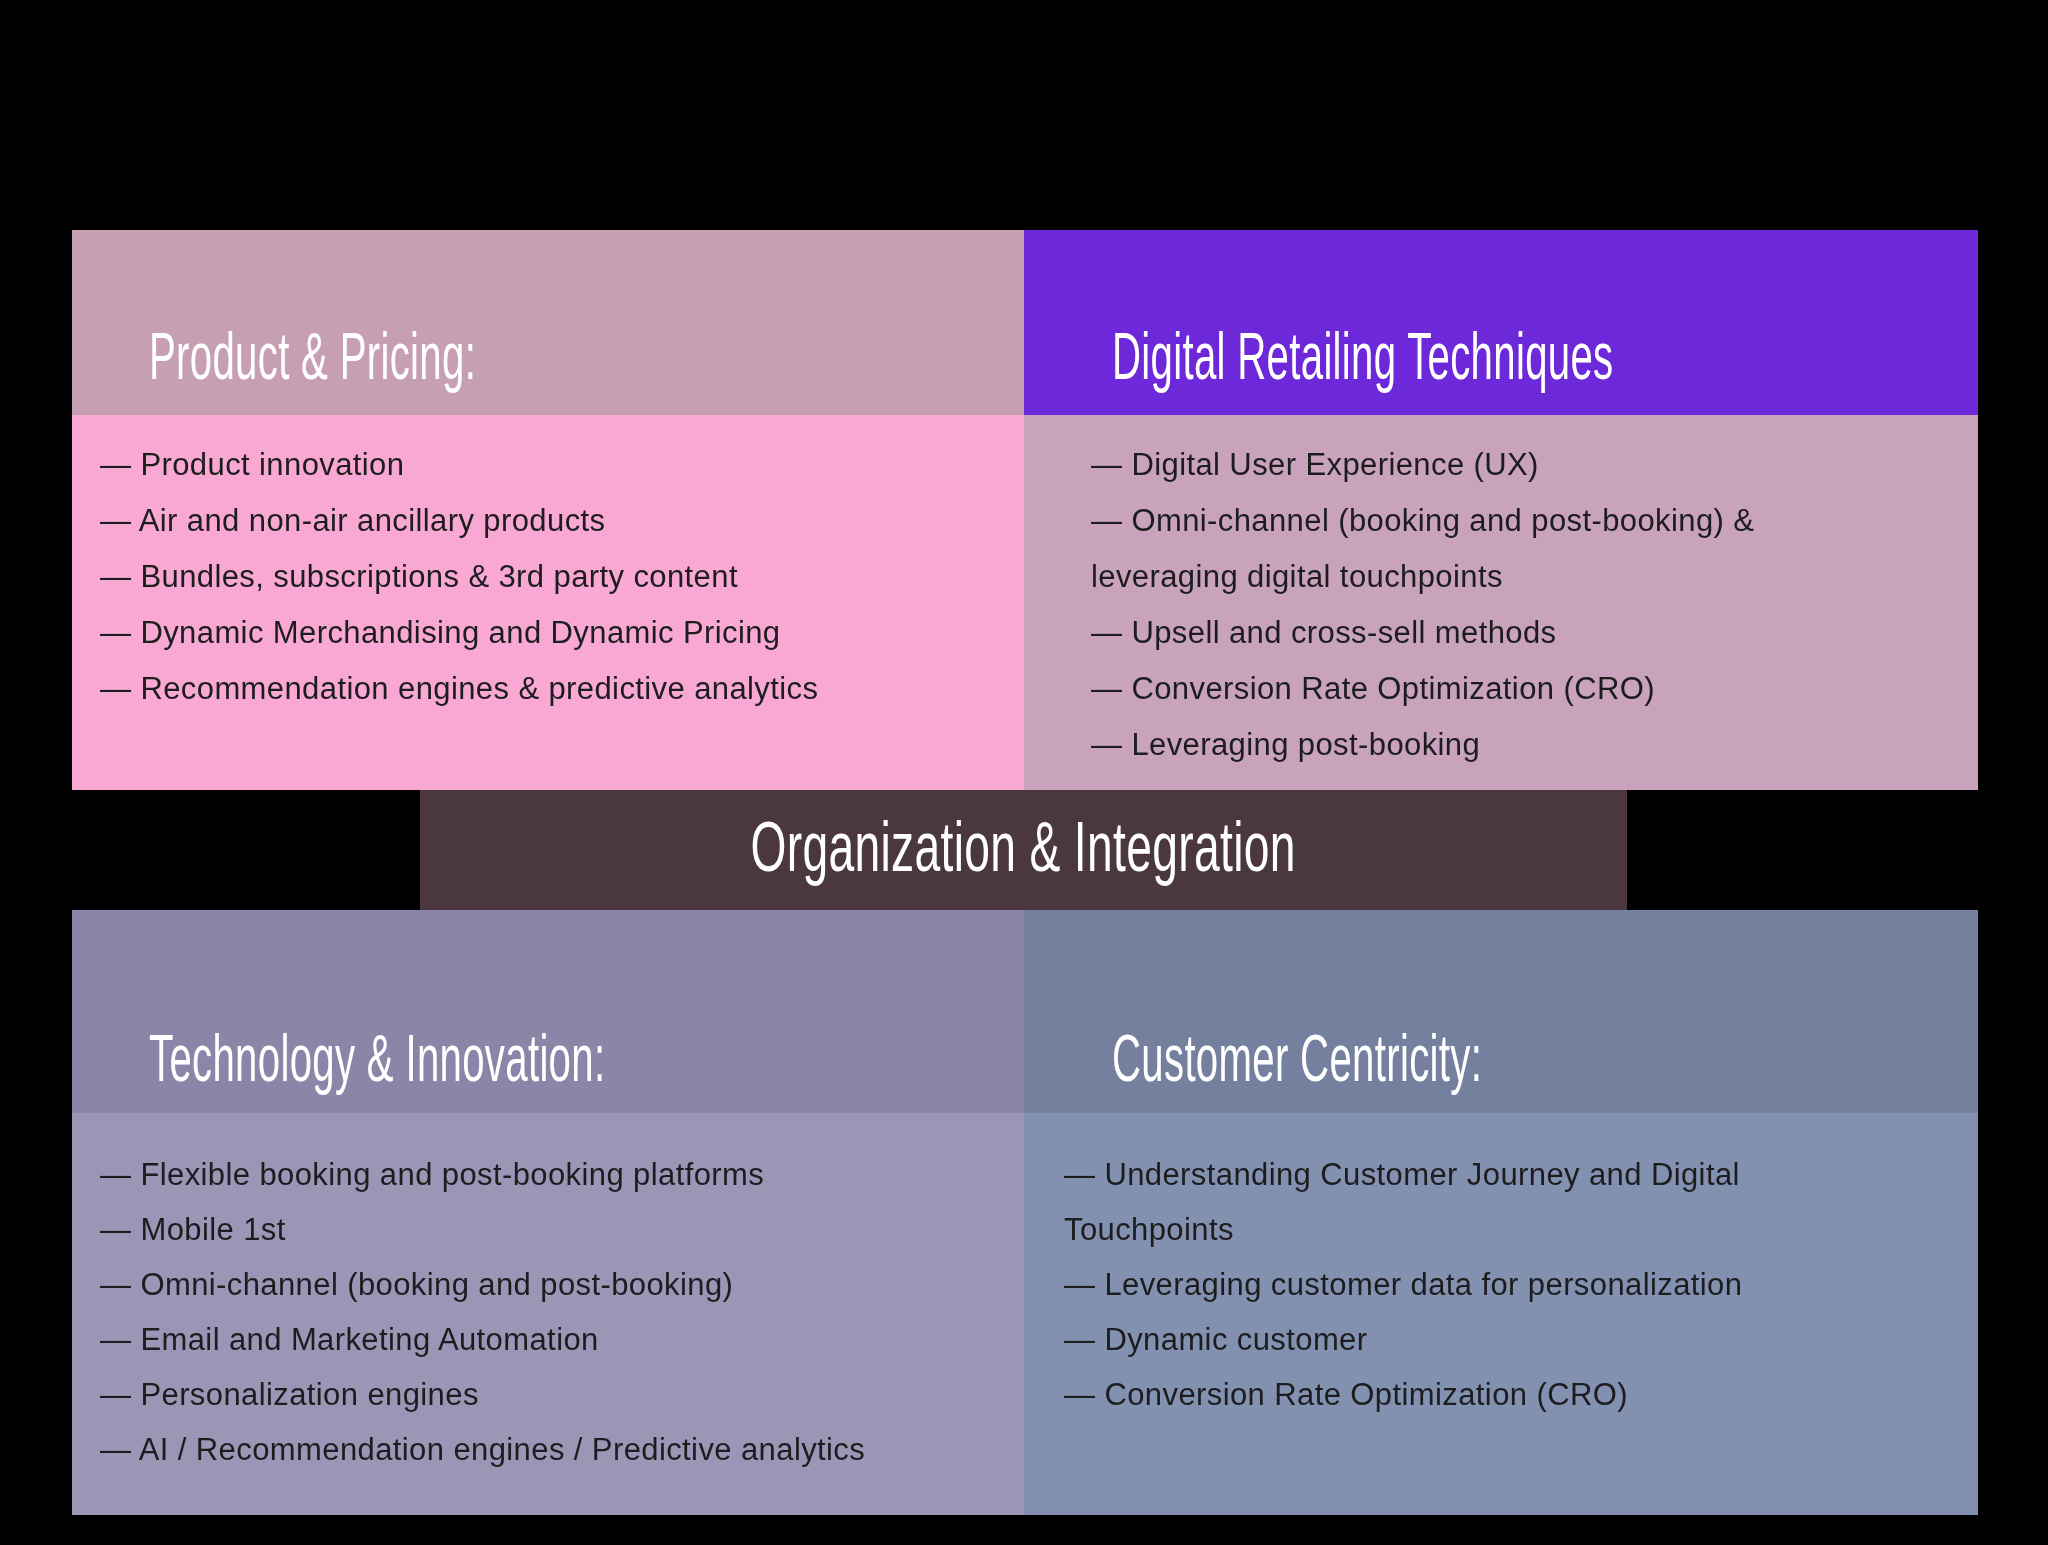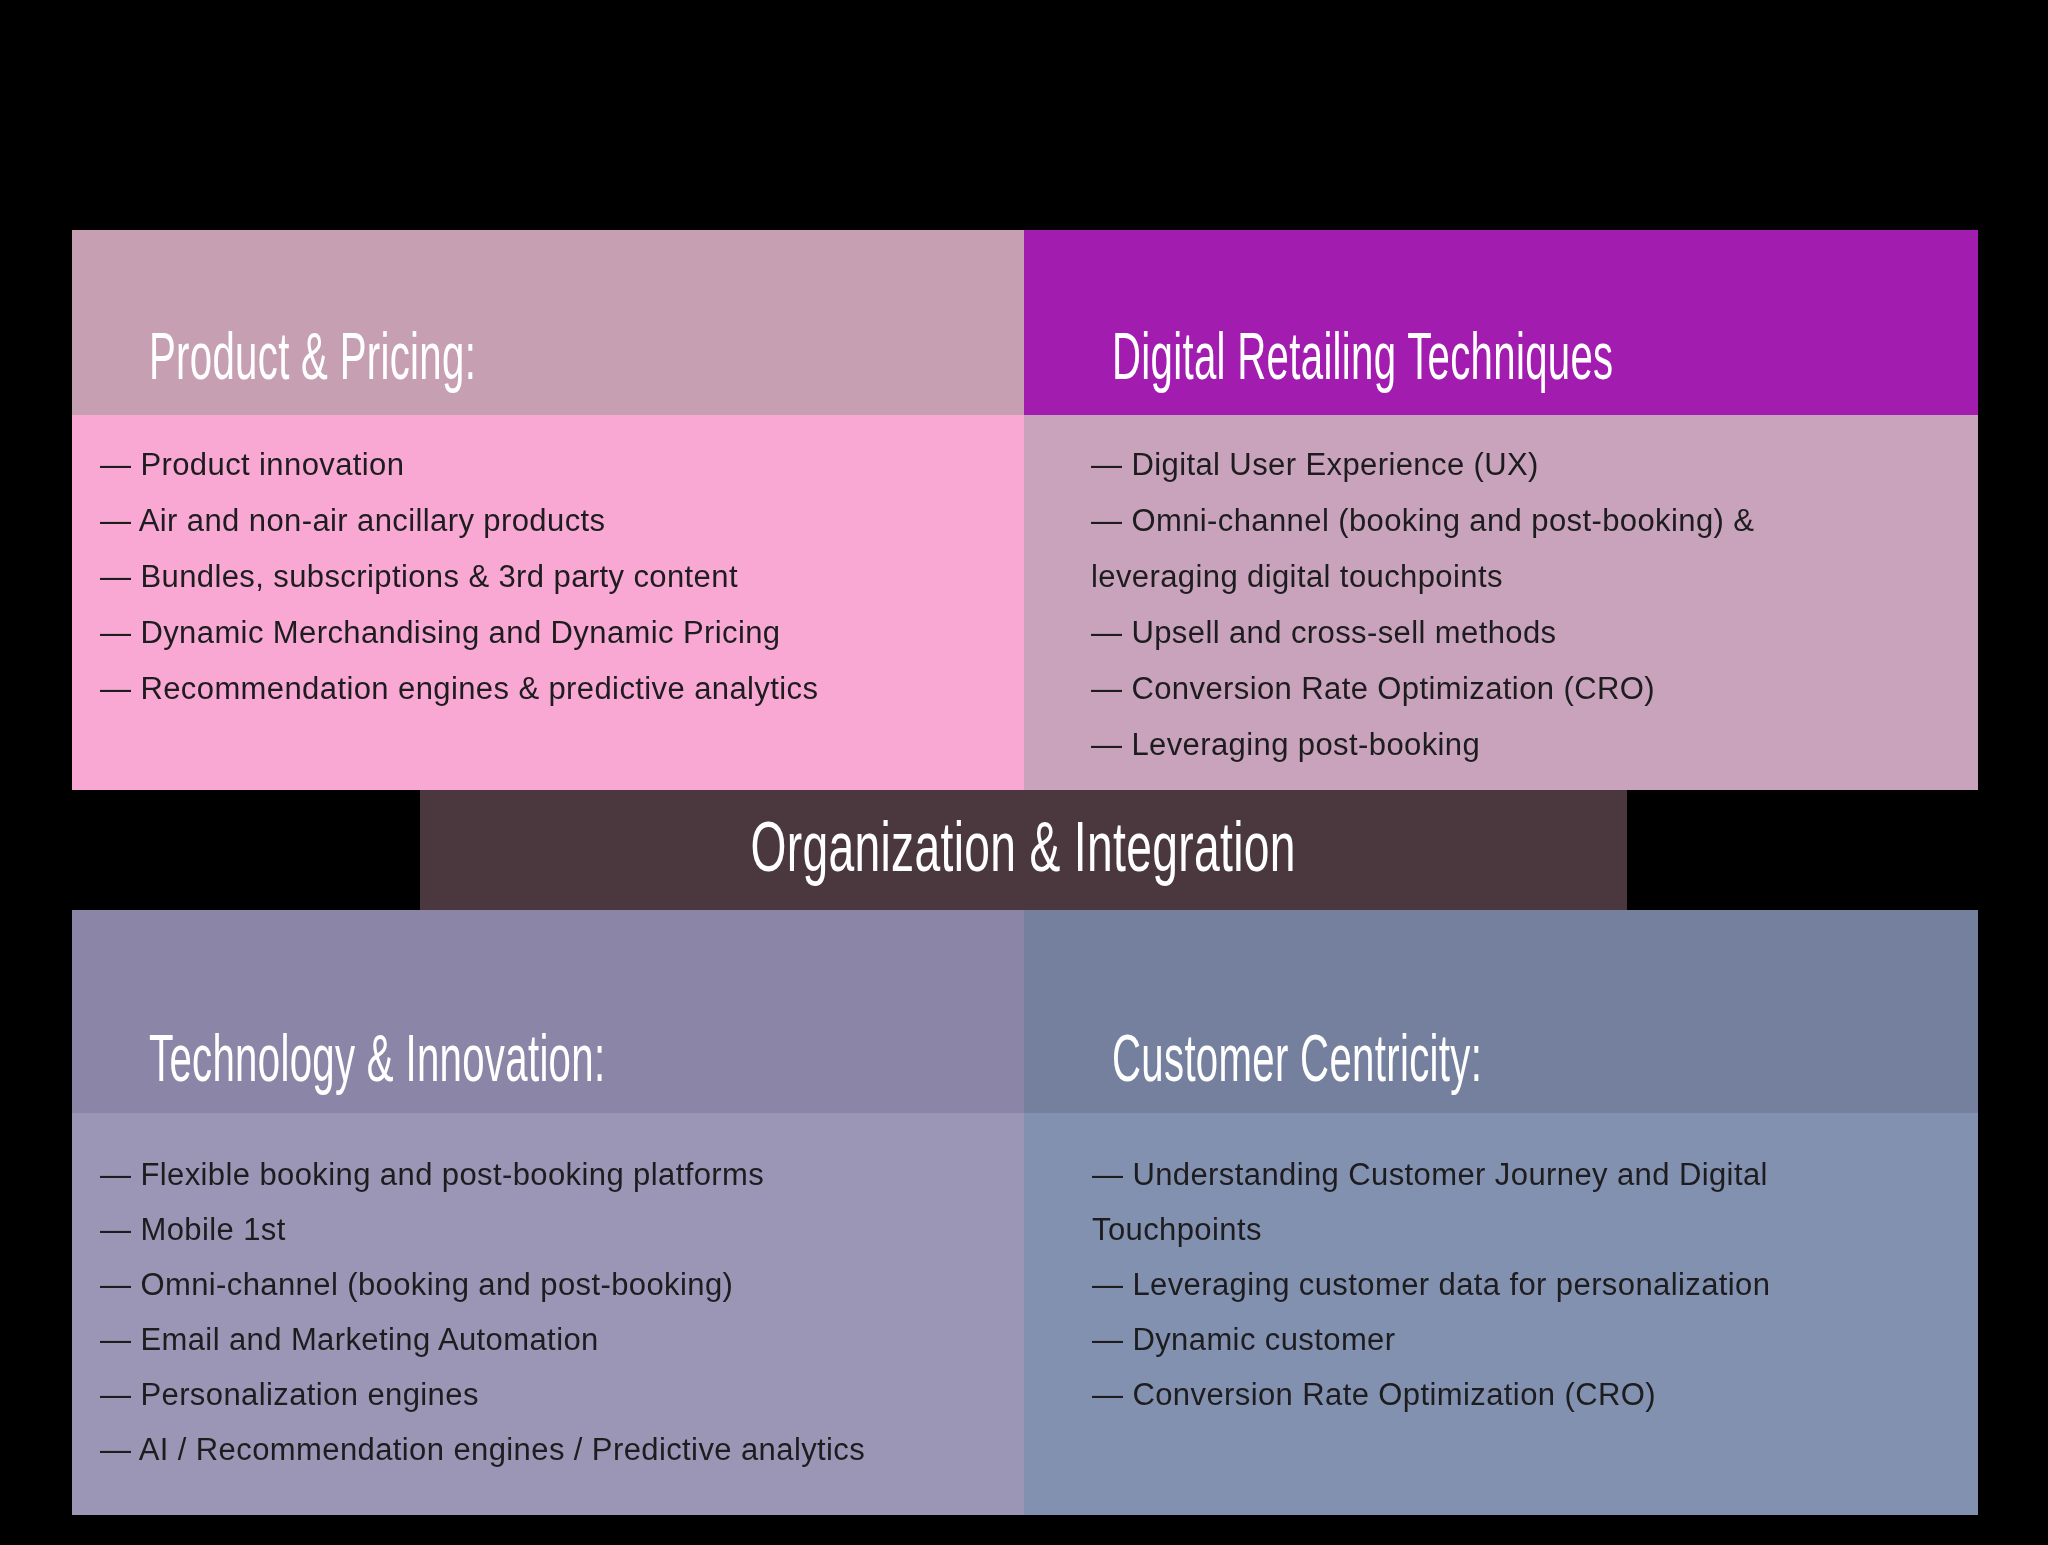--- a/index.html
+++ b/index.html
@@ -49,21 +49,21 @@
   .panel-body {
     flex: 1 1 auto;
     color: #1d1c1f;
     font-size: 31px;
     letter-spacing: 0.4px;
     box-sizing: border-box;
   }
   .panel-tl .panel-body { padding: 22px 12px 0 28px;  line-height: 56px; }
   .panel-tr .panel-body { padding: 22px 108px 0 67px; line-height: 56px; }
   .panel-bl .panel-body { padding: 34px 12px 0 28px;  line-height: 55px; }
-  .panel-br .panel-body { padding: 34px 108px 0 68px; line-height: 55px; }
+  .panel-br .panel-body { padding: 34px 108px 0 40px; line-height: 55px; }
 
   .list-item { margin: 0; }
 
   .center-banner {
     position: absolute;
     left: 420px;
     top: 790px;
     width: 1207px;
     height: 120px;
     display: flex;
@@ -95,21 +95,21 @@
     <div class="panel-body" style="background: #f9a8d4;">
       <div class="list-item">— Product innovation</div>
       <div class="list-item">— Air and non-air ancillary products</div>
       <div class="list-item">— Bundles, subscriptions &amp; 3rd party content</div>
       <div class="list-item">— Dynamic Merchandising and Dynamic Pricing</div>
       <div class="list-item">— Recommendation engines &amp; predictive analytics</div>
     </div>
   </section>
 
   <section class="panel panel-tr">
-    <header class="panel-header" style="background: #a21caf;">
+    <header class="panel-header" style="background: #6d28d9;">
       <h2 class="panel-title">Digital Retailing Techniques</h2>
     </header>
     <div class="panel-body" style="background: rgb(200, 163, 187);">
       <div class="list-item">— Digital User Experience (UX)</div>
       <div class="list-item">— Omni-channel (booking and post-booking) &amp; leveraging digital touchpoints</div>
       <div class="list-item">— Upsell and cross-sell methods</div>
       <div class="list-item">— Conversion Rate Optimization (CRO)</div>
       <div class="list-item">— Leveraging post-booking</div>
     </div>
   </section>

